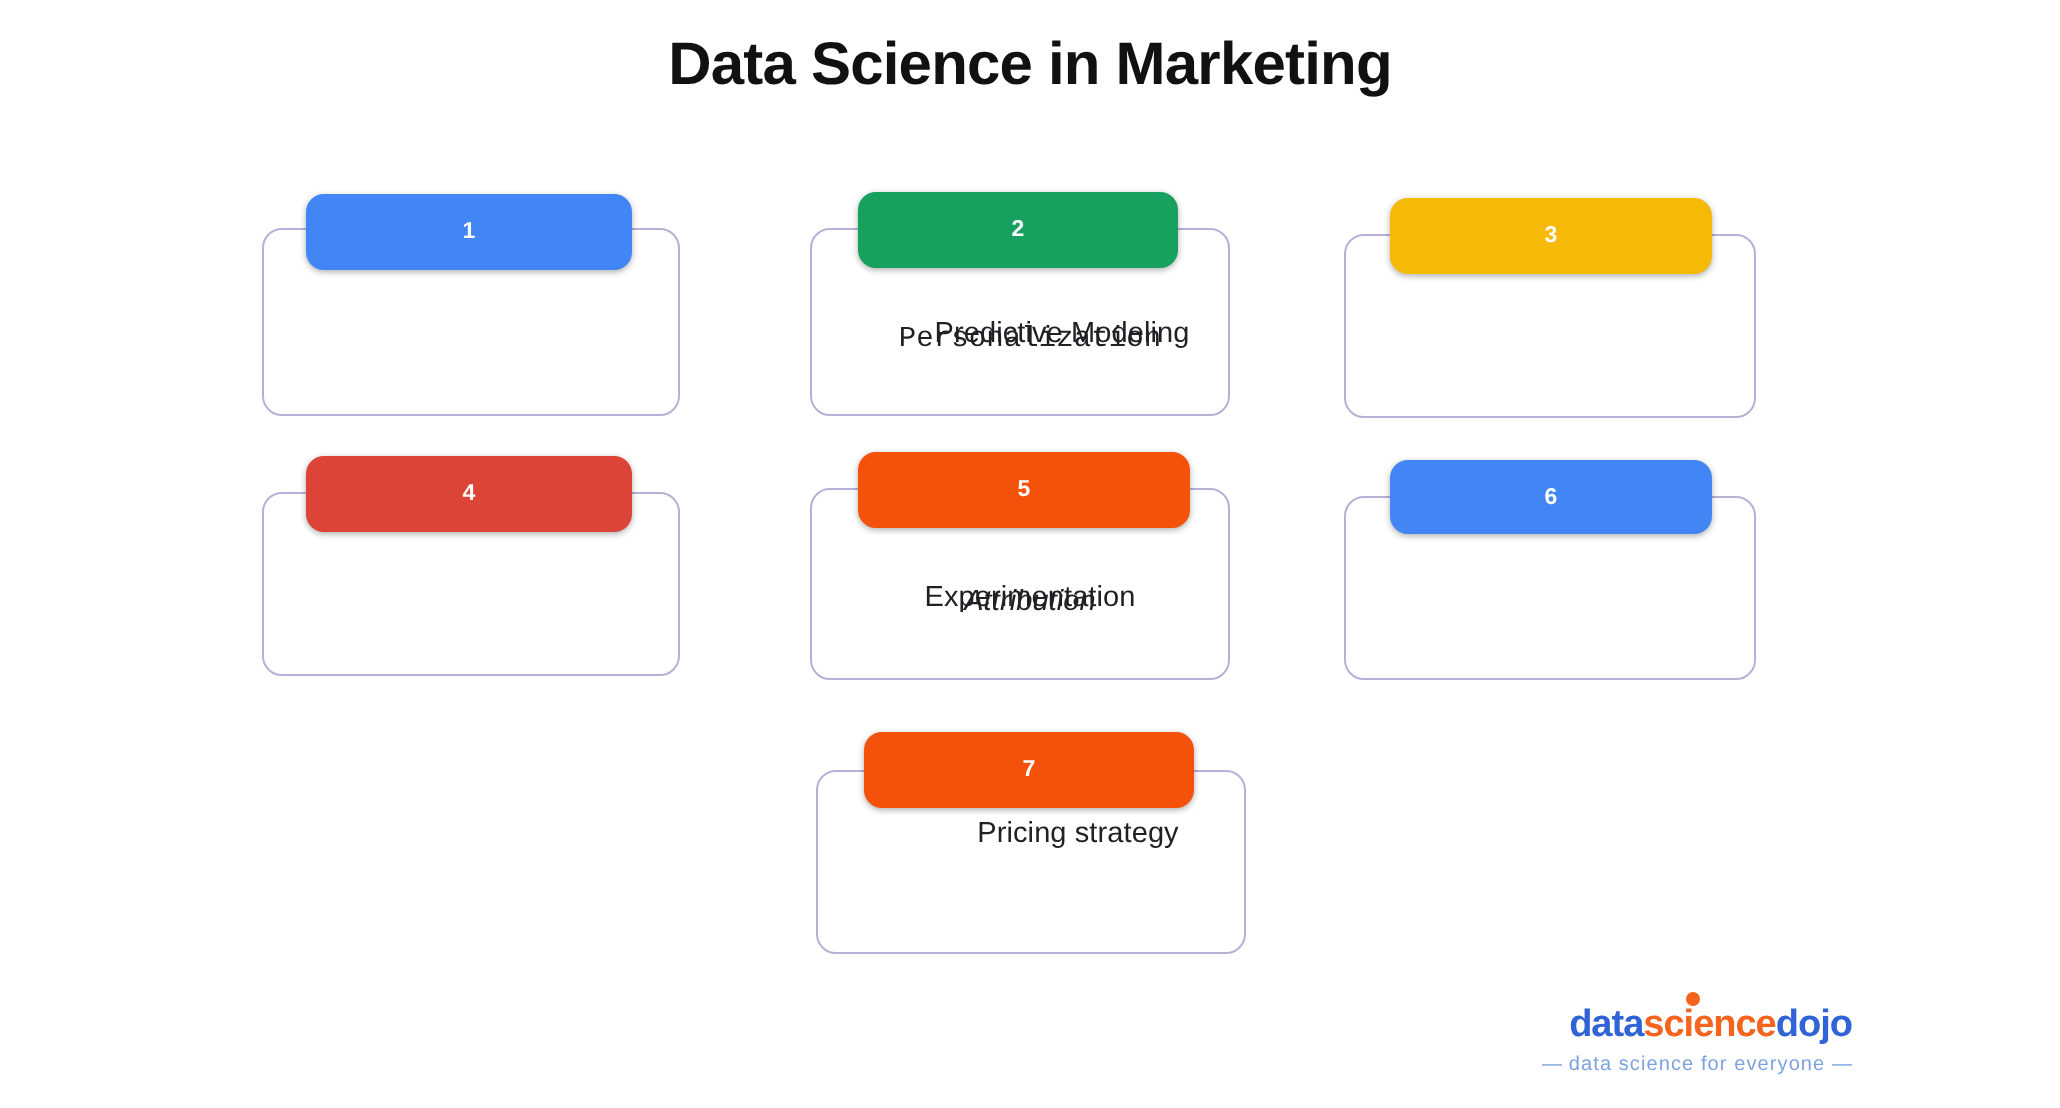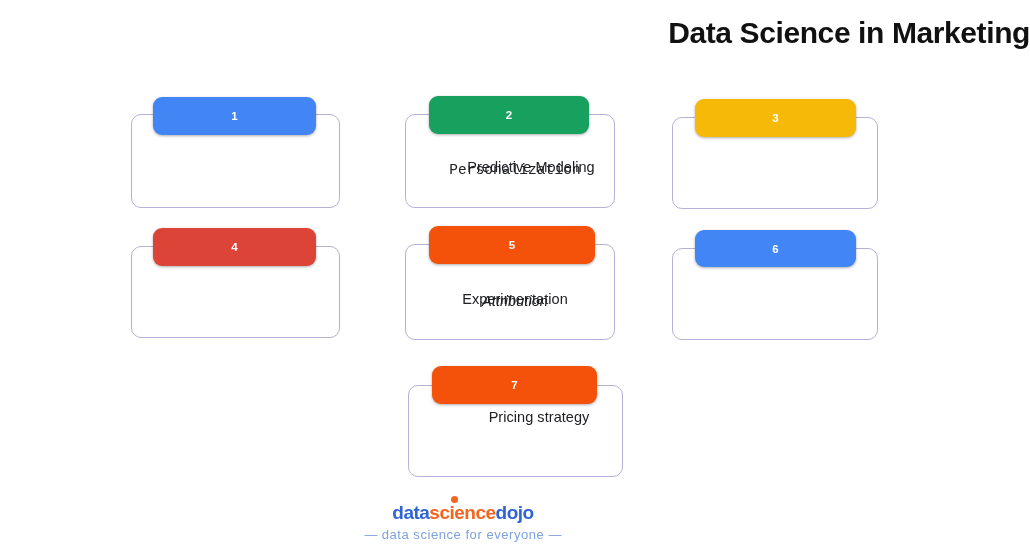--- a/index.html
+++ b/index.html
@@ -14,21 +14,21 @@
     overflow: hidden;
     position: relative;
     -webkit-font-smoothing: antialiased;
   }
 
   #page-title {
     position: absolute;
     top: 16px;
     left: 0;
     width: 1030px;
-    text-align: right;
+    text-align: center;
     font-size: 30px;
     font-weight: bold;
     letter-spacing: -0.4px;
     color: #111111;
     font-family: "Liberation Sans", sans-serif;
   }
 
   
   #cards-area {
     position: absolute;
@@ -71,21 +71,21 @@
     box-shadow: 0 1px 3px rgba(0,0,0,0.32);
     letter-spacing: 0.2px;
   }
 
   
   #logo {
     position: absolute;
     left: 0;
     top: 503px;
     width: 926px;
-    text-align: center;
+    text-align: right;
   }
   #logo-wordmark {
     font-size: 19px;
     font-weight: bold;
     letter-spacing: -0.5px;
     line-height: 1;
     position: relative;
     display: inline-block;
     font-family: "Liberation Sans", sans-serif;
   }
@@ -95,21 +95,21 @@
     position: absolute;
     left: 58.5px;
     top: -7.5px;
     width: 7px;
     height: 7px;
     border-radius: 50%;
     background: #f4641e;
   }
   #logo-tagline {
     margin-top: 4px;
-    font-size: 13px;
+    font-size: 10px;
     color: #7da2e0;
     letter-spacing: 0.55px;
     font-family: "Liberation Sans", sans-serif;
     white-space: nowrap;
   }
   .tagline-dash {
     color: #7da2e0;
     letter-spacing: 0;
   }
 </style>

